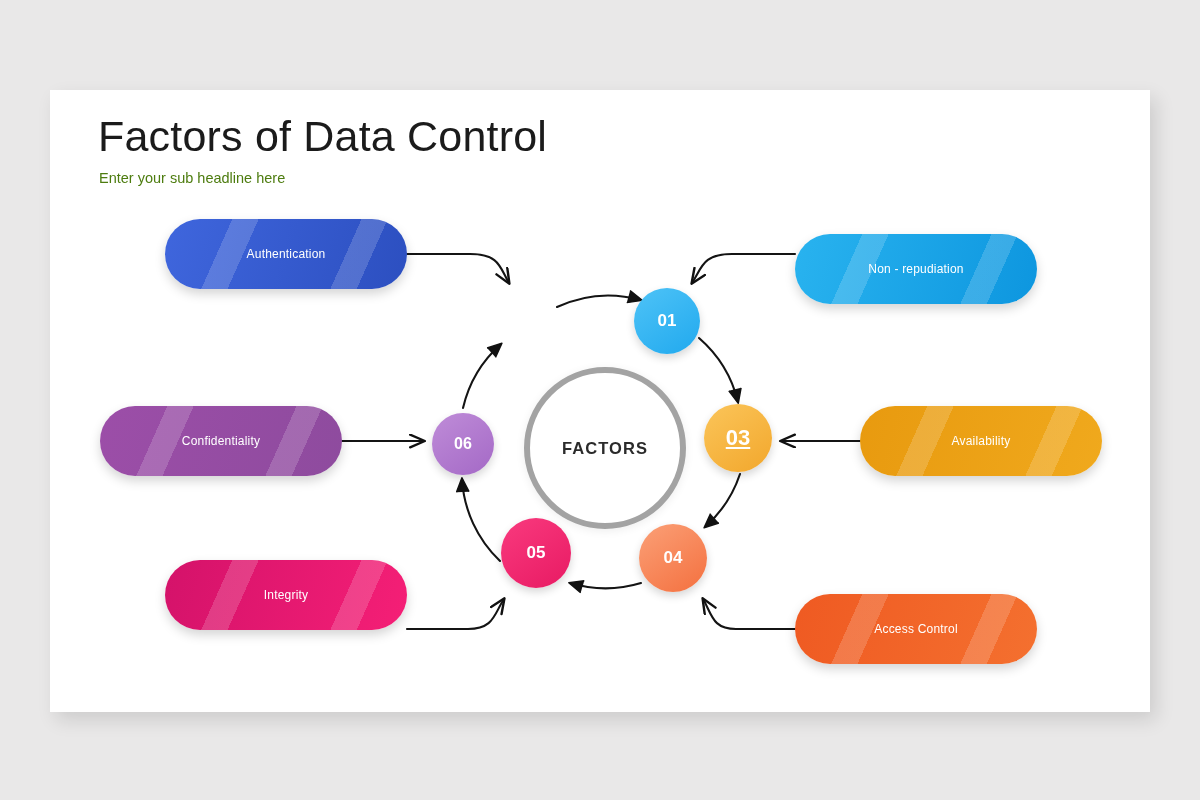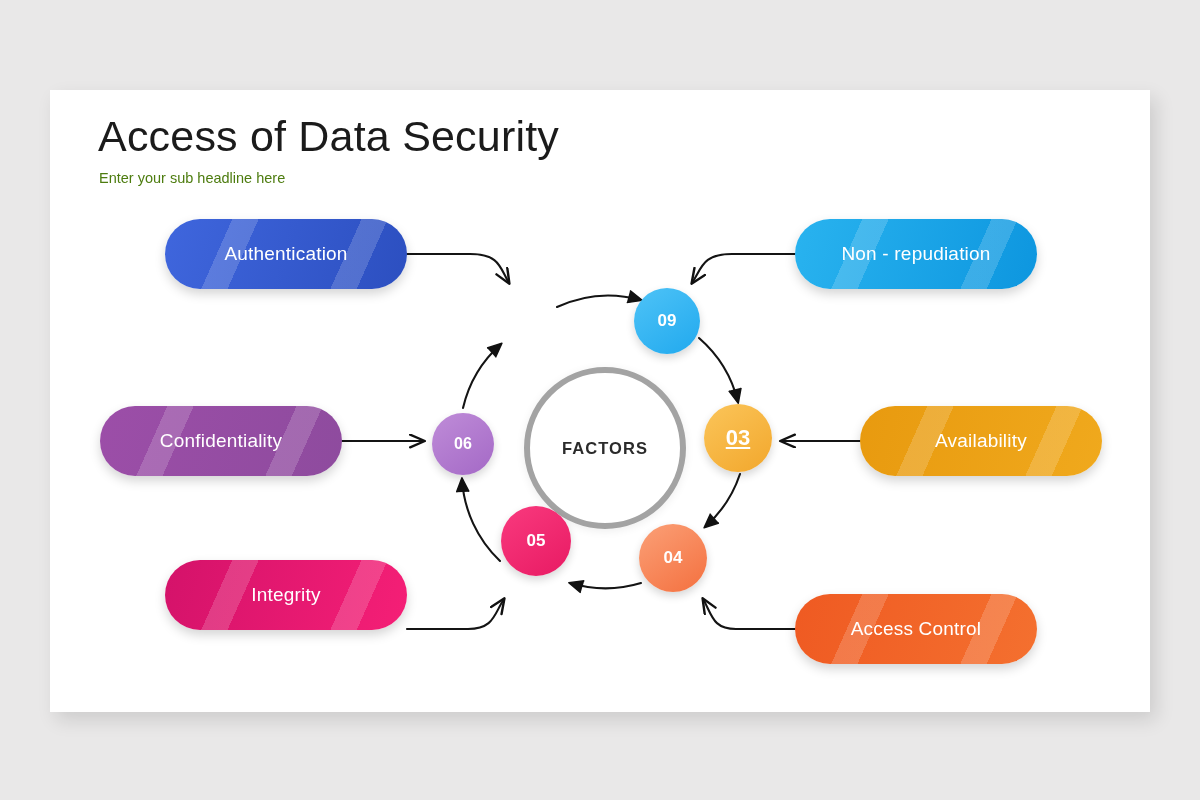--- a/index.html
+++ b/index.html
@@ -62,21 +62,21 @@
 
   
   .pill {
     position: absolute;
     height: 70px;
     border-radius: 35px;
     display: flex;
     align-items: center;
     justify-content: center;
     color: #ffffff;
-    font-size: 19px;
+    font-size: 12px;
     font-weight: 400;
     letter-spacing: 0.2px;
     white-space: nowrap;
     overflow: hidden;
     box-shadow: 0 5px 11px rgba(0,0,0,0.17);
   }
   .pill .sheen {
     position: absolute;
     left: 0; top: 0; right: 0; bottom: 0;
     background:
@@ -130,30 +130,30 @@
     align-items: center;
     justify-content: center;
     color: #ffffff;
     font-weight: bold;
     box-shadow: 0 4px 9px rgba(0,0,0,0.16);
   }
   #node-01 { left: 498px; top: 294px; width: 62px; height: 62px; font-size: 17px; }
   #node-02 { left: 634px; top: 288px; width: 66px; height: 66px; font-size: 17px; }
   #node-03 { left: 704px; top: 404px; width: 68px; height: 68px; font-size: 22px; text-decoration: underline; }
   #node-04 { left: 639px; top: 524px; width: 68px; height: 68px; font-size: 17px; }
-  #node-05 { left: 501px; top: 506px; width: 70px; height: 70px; font-size: 17px; }
+  #node-05 { left: 501px; top: 518px; width: 70px; height: 70px; font-size: 17px; }
   #node-06 { left: 432px; top: 413px; width: 62px; height: 62px; font-size: 16px; }
 </style>
 </head>
 <body style="background: rgb(233, 232, 232);">
 
 <div id="stage">
 
   <div id="slide" style="background: rgb(255, 255, 255);">
-    <div id="title">Access of Data Security</div>
+    <div id="title">Factors of Data Control</div>
     <div id="subtitle">Enter your sub headline here</div>
   </div>
 
   <svg id="wires" viewBox="0 0 1200 800">
     <defs>
       <marker id="ah" markerWidth="9" markerHeight="9" refX="7.2" refY="3.4" orient="auto" markerUnits="strokeWidth">
         <path d="M0.6,0.4 L7.6,3.4 L0.6,6.4" fill="none" stroke="#111111" stroke-width="1.15" stroke-linecap="round" stroke-linejoin="round"></path>
       </marker>
       <marker id="ahr" markerWidth="9" markerHeight="9" refX="6.8" refY="3.4" orient="auto" markerUnits="strokeWidth">
         <path d="M0.6,0.4 L7.4,3.4 L0.6,6.4" fill="#111111" stroke="#111111" stroke-width="0.7" stroke-linejoin="round"></path>
@@ -177,21 +177,21 @@
       <path d="M 407,629 L 468,629 C 494,629 494,614 504,599" marker-end="url(#ah)"></path>
       <path d="M 795,629 L 736,629 C 712,629 712,614 703,599" marker-end="url(#ah)"></path>
     </g>
   </svg>
 
   <div class="pill" id="pill-authentication" style="background: linear-gradient(105deg, rgb(63, 102, 221) 0%, rgb(44, 79, 192) 100%);">
     <span class="sheen"></span>
     <span class="ptext">Authentication</span>
   </div>
 
-  <div class="pill" id="pill-nonrepudiation" style="background: linear-gradient(105deg, rgb(41, 179, 239) 0%, rgb(13, 150, 223) 100%);">
+  <div class="pill" id="pill-nonrepudiation" style="background: linear-gradient(105deg, rgb(41, 179, 239) 0%, rgb(13, 150, 223) 100%); margin-top: 15px;">
     <span class="sheen"></span>
     <span class="ptext">Non - repudiation</span>
   </div>
 
   <div class="pill" id="pill-availability" style="background: linear-gradient(105deg, rgb(232, 154, 15) 0%, rgb(240, 169, 29) 100%);">
     <span class="sheen"></span>
     <span class="ptext">Availability</span>
   </div>
 
   <div class="pill" id="pill-confidentiality" style="background: linear-gradient(105deg, rgb(156, 78, 168) 0%, rgb(142, 75, 158) 100%);">
@@ -207,21 +207,21 @@
   <div class="pill" id="pill-accesscontrol" style="background: linear-gradient(105deg, rgb(239, 90, 34) 0%, rgb(244, 112, 47) 100%);">
     <span class="sheen"></span>
     <span class="ptext">Access Control</span>
   </div>
 
   <div id="hub-center">
     <span id="hub-center-label">FACTORS</span>
   </div>
 
   <div class="node" id="node-02" style="background: linear-gradient(145deg, rgb(78, 195, 247) 0%, rgb(33, 169, 238) 100%);">
-    <span>09</span>
+    <span>01</span>
   </div>
   <div class="node" id="node-03" style="background: linear-gradient(145deg, rgb(251, 197, 90) 0%, rgb(242, 167, 44) 100%);">
     <span>03</span>
   </div>
   <div class="node" id="node-04" style="background: linear-gradient(145deg, rgb(251, 160, 119) 0%, rgb(244, 112, 63) 100%);">
     <span>04</span>
   </div>
   <div class="node" id="node-05" style="background: linear-gradient(145deg, rgb(249, 58, 126) 0%, rgb(232, 26, 99) 100%);">
     <span>05</span>
   </div>

